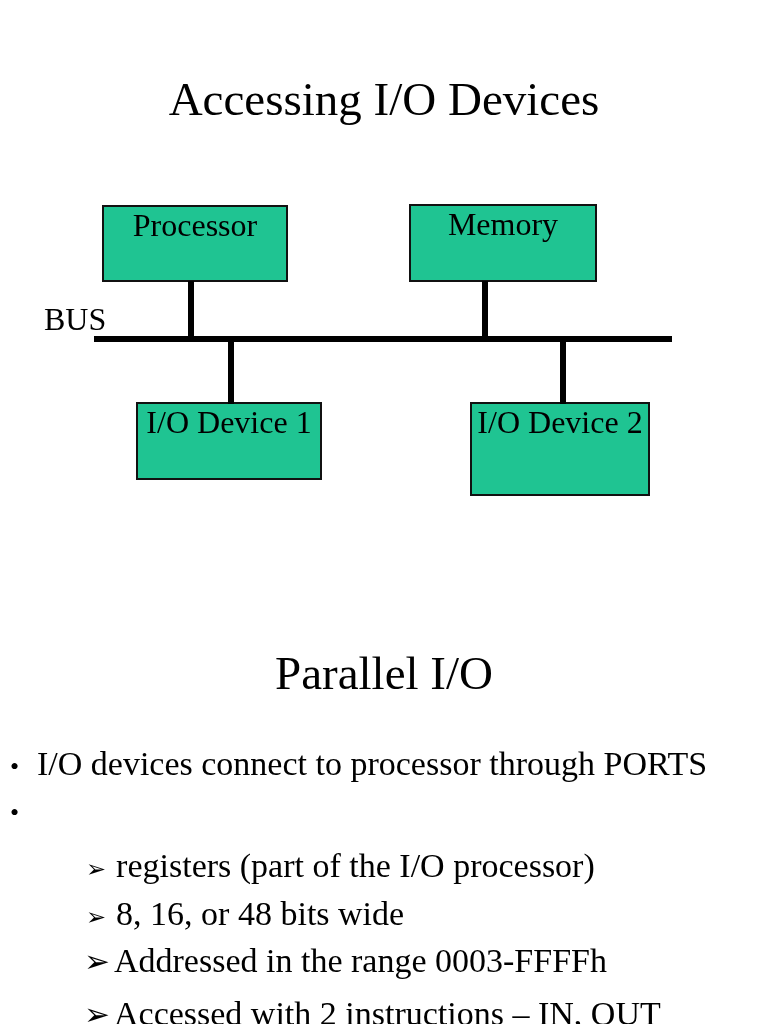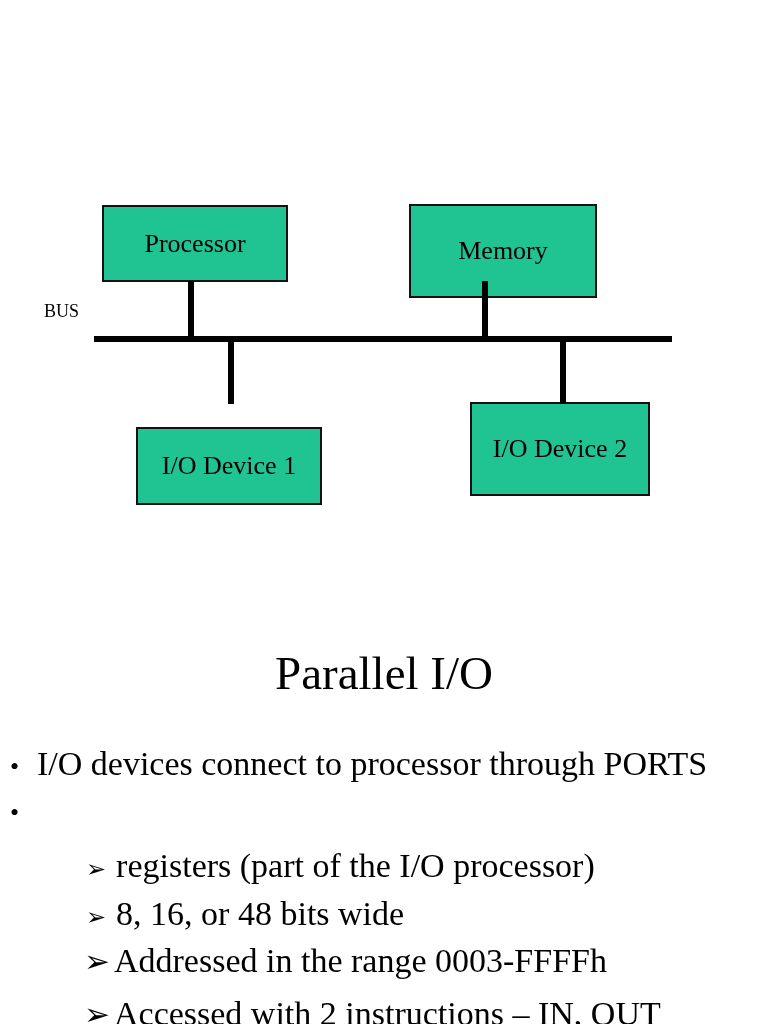--- a/index.html
+++ b/index.html
@@ -26,40 +26,39 @@
   .title-1 { top: 72px; }
   .title-2 { top: 646px; }
 
   
   .diagram-box {
     position: absolute;
     box-sizing: border-box;
     border: 2px solid #111111;
     background: #1fc492;
     display: flex;
-    align-items: center;
     justify-content: center;
-    font-size: 26px;
+    font-size: 32px;
   }
   .box-proc { left: 102px; top: 205px; width: 186px; height: 77px; }
-  .box-mem  { left: 409px; top: 204px; width: 188px; height: 94px; }
-  .box-io1  { left: 136px; top: 402px; width: 186px; height: 78px; margin-top: 25px; }
+  .box-mem  { left: 409px; top: 204px; width: 188px; height: 78px; }
+  .box-io1  { left: 136px; top: 402px; width: 186px; height: 78px; }
   .box-io2  { left: 470px; top: 402px; width: 180px; height: 94px; }
 
   .line { position: absolute; background: #000000; }
   .bus-line  { left: 94px;  top: 336px; width: 578px; height: 6px; }
   .conn-proc { left: 188px; top: 281px; width: 6px;  height: 57px; }
   .conn-mem  { left: 482px; top: 281px; width: 6px;  height: 57px; }
   .conn-io1  { left: 228px; top: 340px; width: 6px;  height: 64px; }
   .conn-io2  { left: 560px; top: 340px; width: 6px;  height: 64px; }
 
   .bus-label {
     position: absolute;
     left: 44px; top: 302px;
-    font-size: 18px;
+    font-size: 32px;
     line-height: 1.1;
   }
 
   
   .bullet, .sub-bullet {
     position: absolute;
     display: flex;
     align-items: baseline;
     font-size: 34px;
     line-height: 1.15;
@@ -82,20 +81,21 @@
   .s1 { left: 86px; top: 846px; }
   .s2 { left: 86px; top: 894px; }
   .s3 { left: 84px; top: 941px; }
   .s4 { left: 84px; top: 994px; }
 </style>
 </head>
 <body>
 
 <div class="page">
 
+  <h1 class="slide-title title-1">Accessing I/O Devices</h1>
 
   <div>
     <div class="diagram-box box-proc" style="background: rgb(31, 196, 146); border-color: rgb(17, 17, 17);">
       <span>Processor</span>
     </div>
     <div class="diagram-box box-mem" style="background: rgb(31, 196, 146); border-color: rgb(17, 17, 17);">
       <span>Memory</span>
     </div>
     <div class="diagram-box box-io1" style="background: rgb(31, 196, 146); border-color: rgb(17, 17, 17);">
       <span>I/O Device 1</span>

